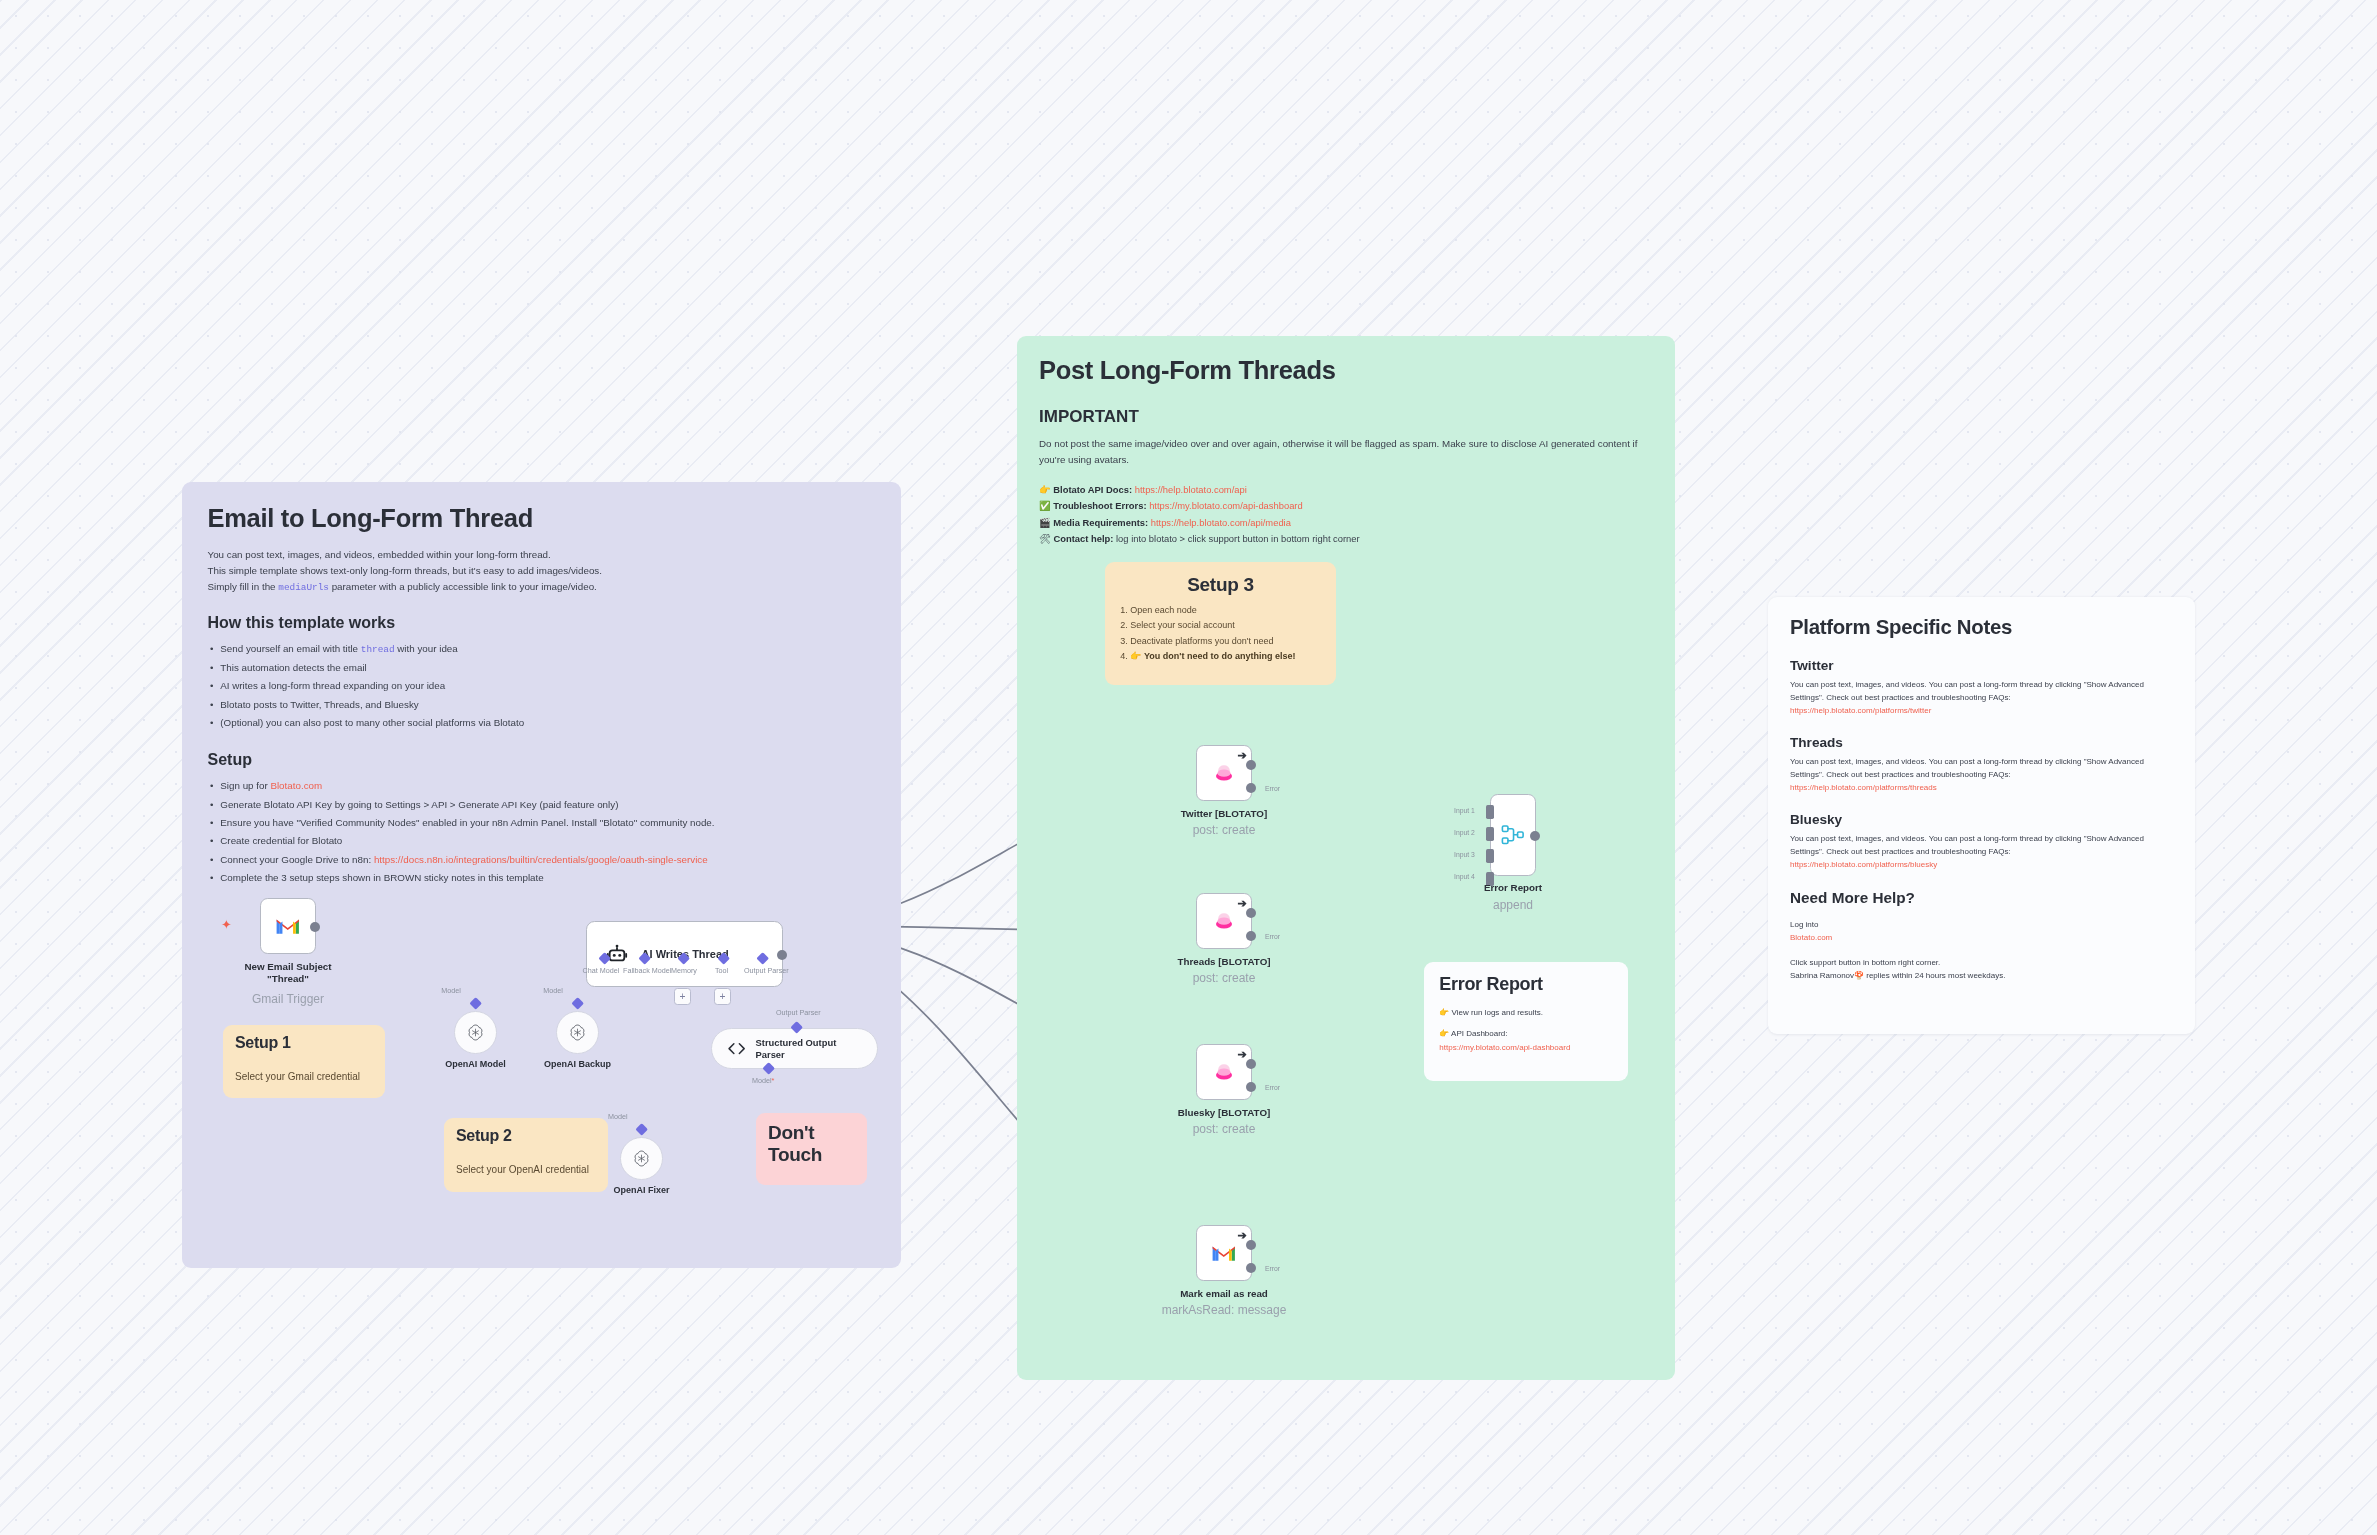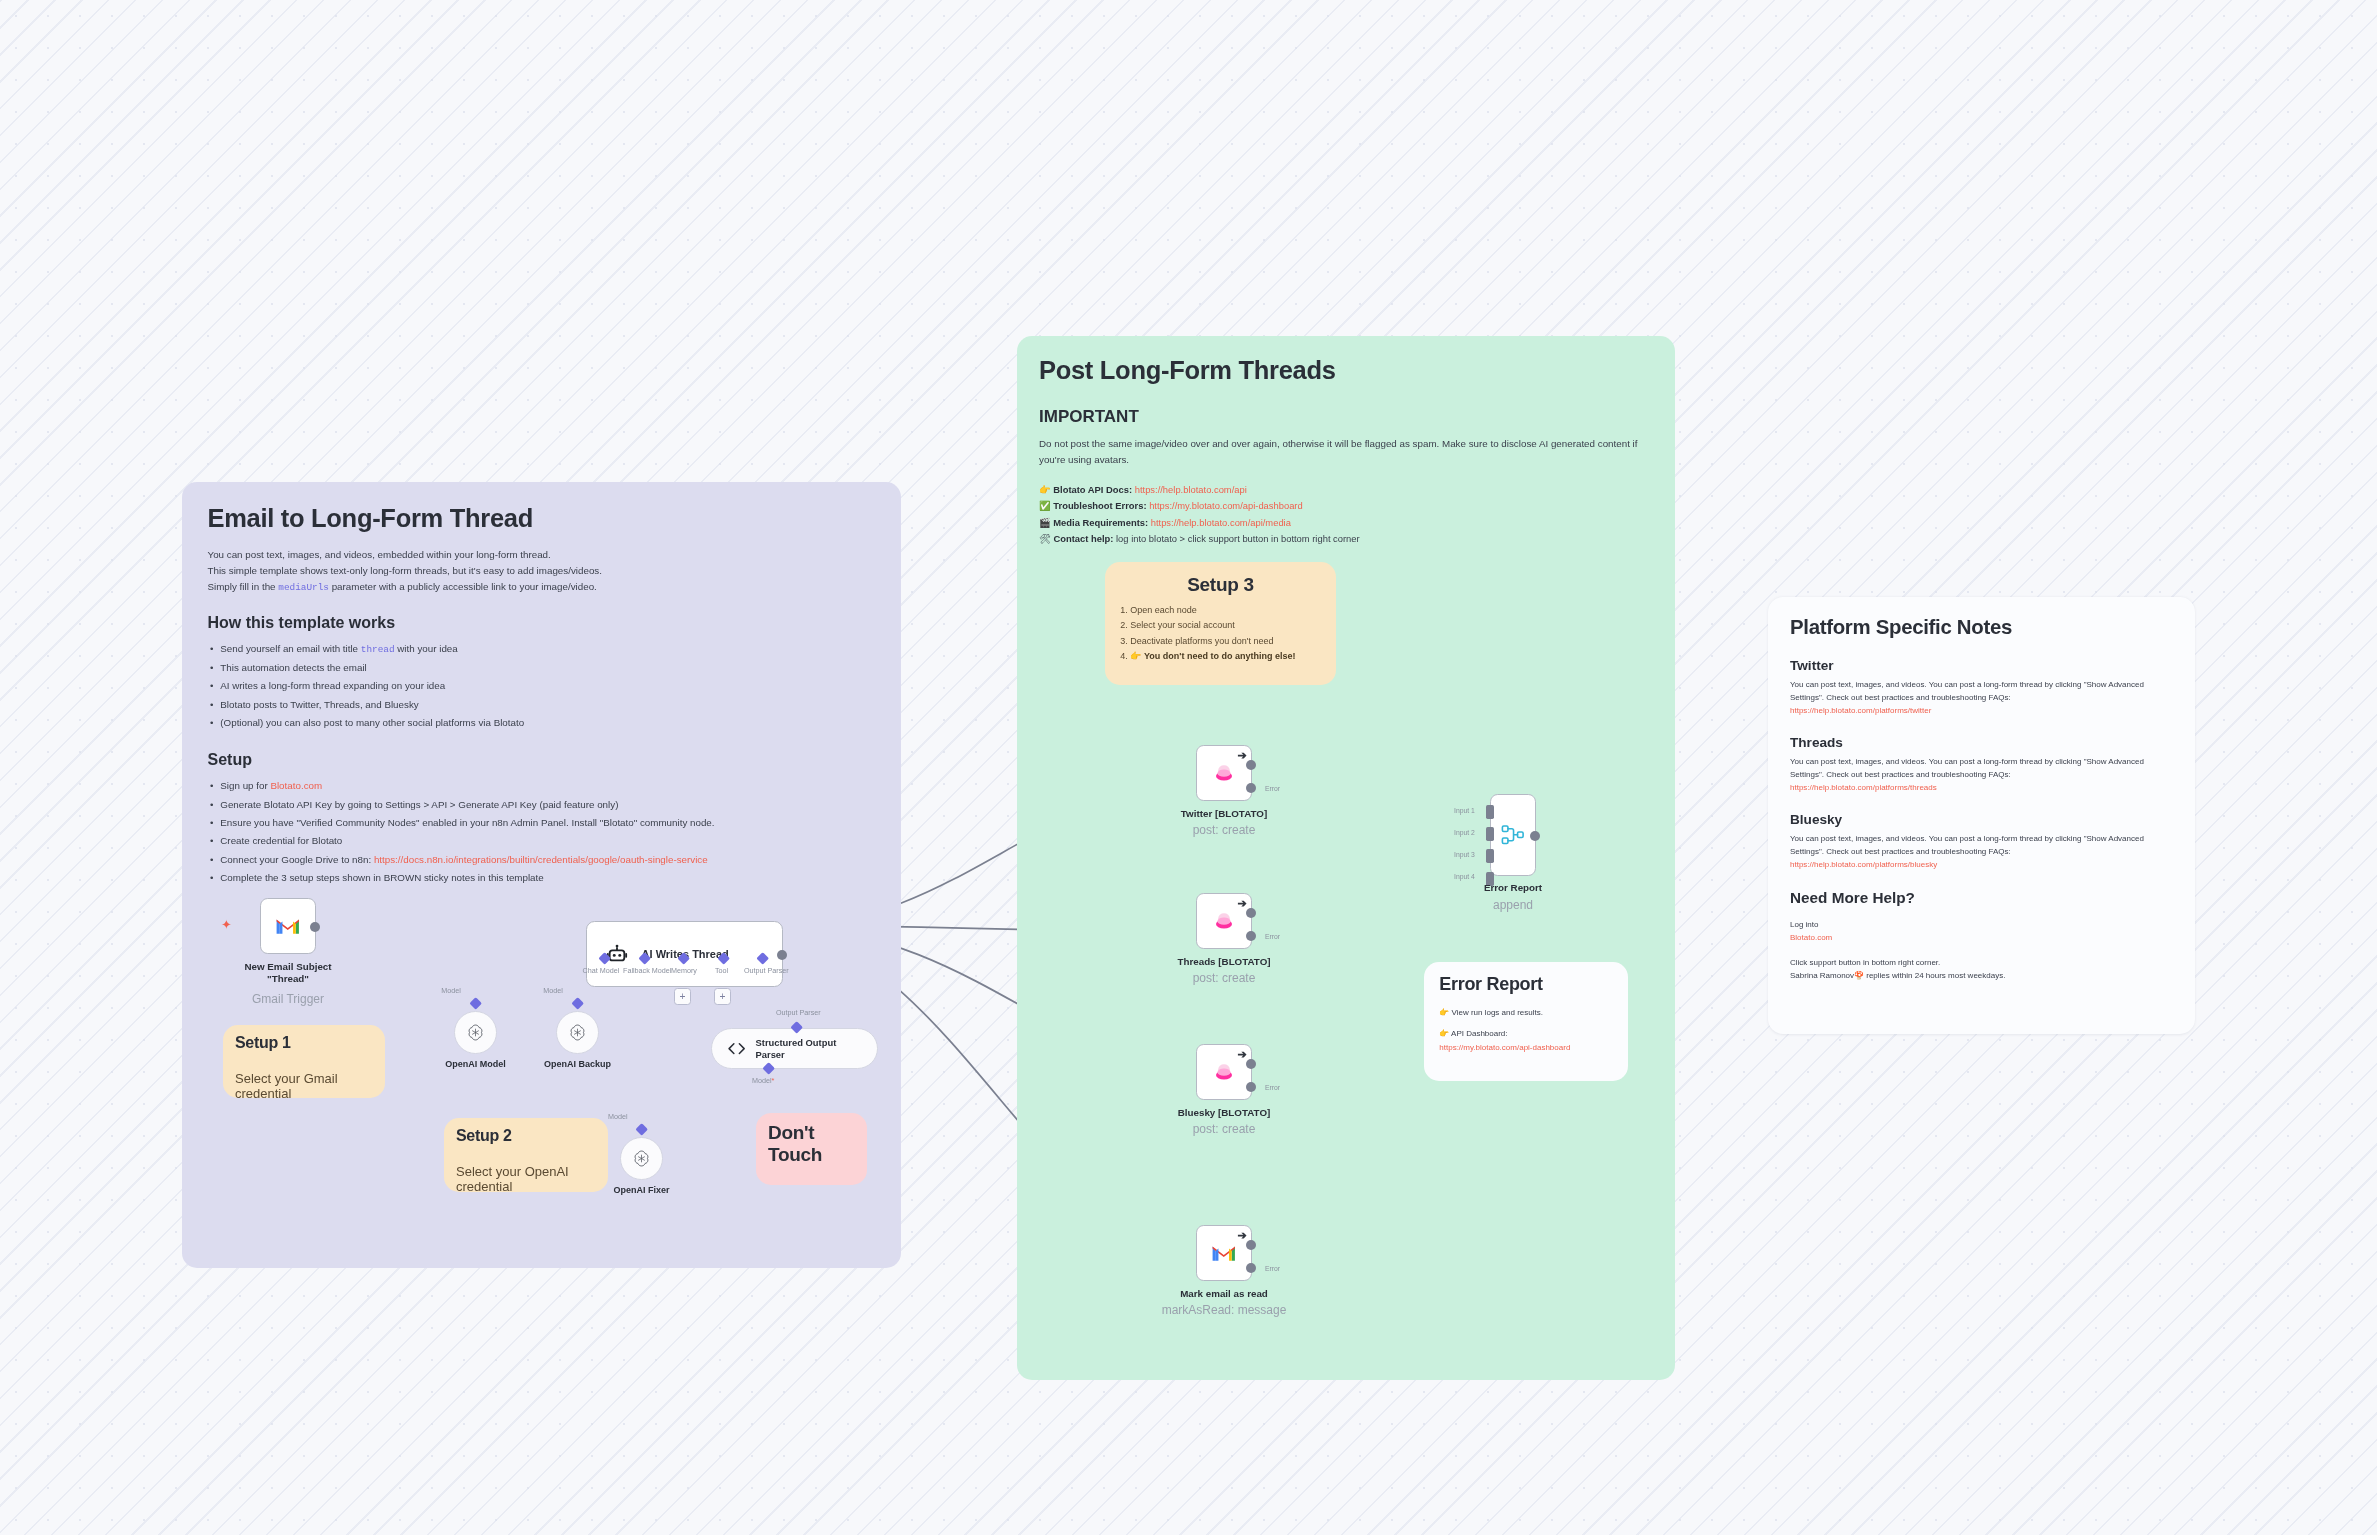--- a/index.html
+++ b/index.html
@@ -17,21 +17,21 @@
         rgba(222,226,238,0.55) 0px,
         rgba(222,226,238,0.55) 1.7px,
         rgba(255,255,255,0) 1.7px,
         rgba(255,255,255,0) 19px),
       radial-gradient(circle, rgba(215,220,234,0.6) 1.4px, rgba(0,0,0,0) 1.4px);
     background-size: auto, 32px 32px;
     background-position: 0 0, 0 0;
   }
 
   
-  .sticky { position: absolute; border-radius: 15px; }
+  .sticky { position: absolute; border-radius: 9px; }
   .sticky-purple {
     background: #dcdcef;
     left: 182px; top: 482px; width: 719px; height: 786px;
     padding: 22px 25.5px;
   }
   .sticky-green {
     background: #caf0dd;
     left: 1017px; top: 336px; width: 658px; height: 1044px;
     padding: 20.4px 22px;
   }
@@ -83,21 +83,21 @@
   .g-p    { font-size: 9.8px; color: #3c414d; line-height: 1.65; max-width: 647px; }
   .g-list { margin-top: 13.6px; }
   .g-list div { font-size: 9.4px; color: #3c414d; line-height: 1.75; }
   .g-list b { color: #2b2f38; }
 
   .t-h    { font-size: 19px; font-weight: 700; color: #2b2f38; letter-spacing: -0.3px; margin-bottom: 6.8px; text-align: center; }
   .t-ol   { list-style: none; }
   .t-ol li { font-size: 9px; color: #5a4a32; line-height: 1.72; }
   .t-ol li b { color: #4a3b22; }
   .t-h2   { font-size: 16px; font-weight: 700; color: #2b2f38; letter-spacing: -0.3px; margin-bottom: 5.1px; }
-  .t-sub  { font-size: 13px; color: #5a4a32; margin-top: 19px; }
+  .t-sub  { font-size: 10px; color: #5a4a32; margin-top: 19px; }
 
   .p-h1   { font-size: 20.4px; font-weight: 700; color: #2b2f38; letter-spacing: -0.3px; margin-bottom: 19px; }
   .p-h2   { font-size: 13.6px; font-weight: 700; color: #2b2f38; margin-bottom: 6px; }
   .p-p    { font-size: 8px; color: #3c414d; line-height: 1.62; margin-bottom: 17px; }
   .p-p .lnk { display: block; }
 
   .e-h1   { font-size: 18px; font-weight: 700; color: #2b2f38; letter-spacing: -0.3px; margin-bottom: 11px; }
   .e-p    { font-size: 8px; color: #3c414d; line-height: 1.7; margin-bottom: 7.7px; }
 
   .pink-t { font-size: 19px; font-weight: 700; color: #2b2f38; line-height: 1.18; letter-spacing: -0.3px; }

